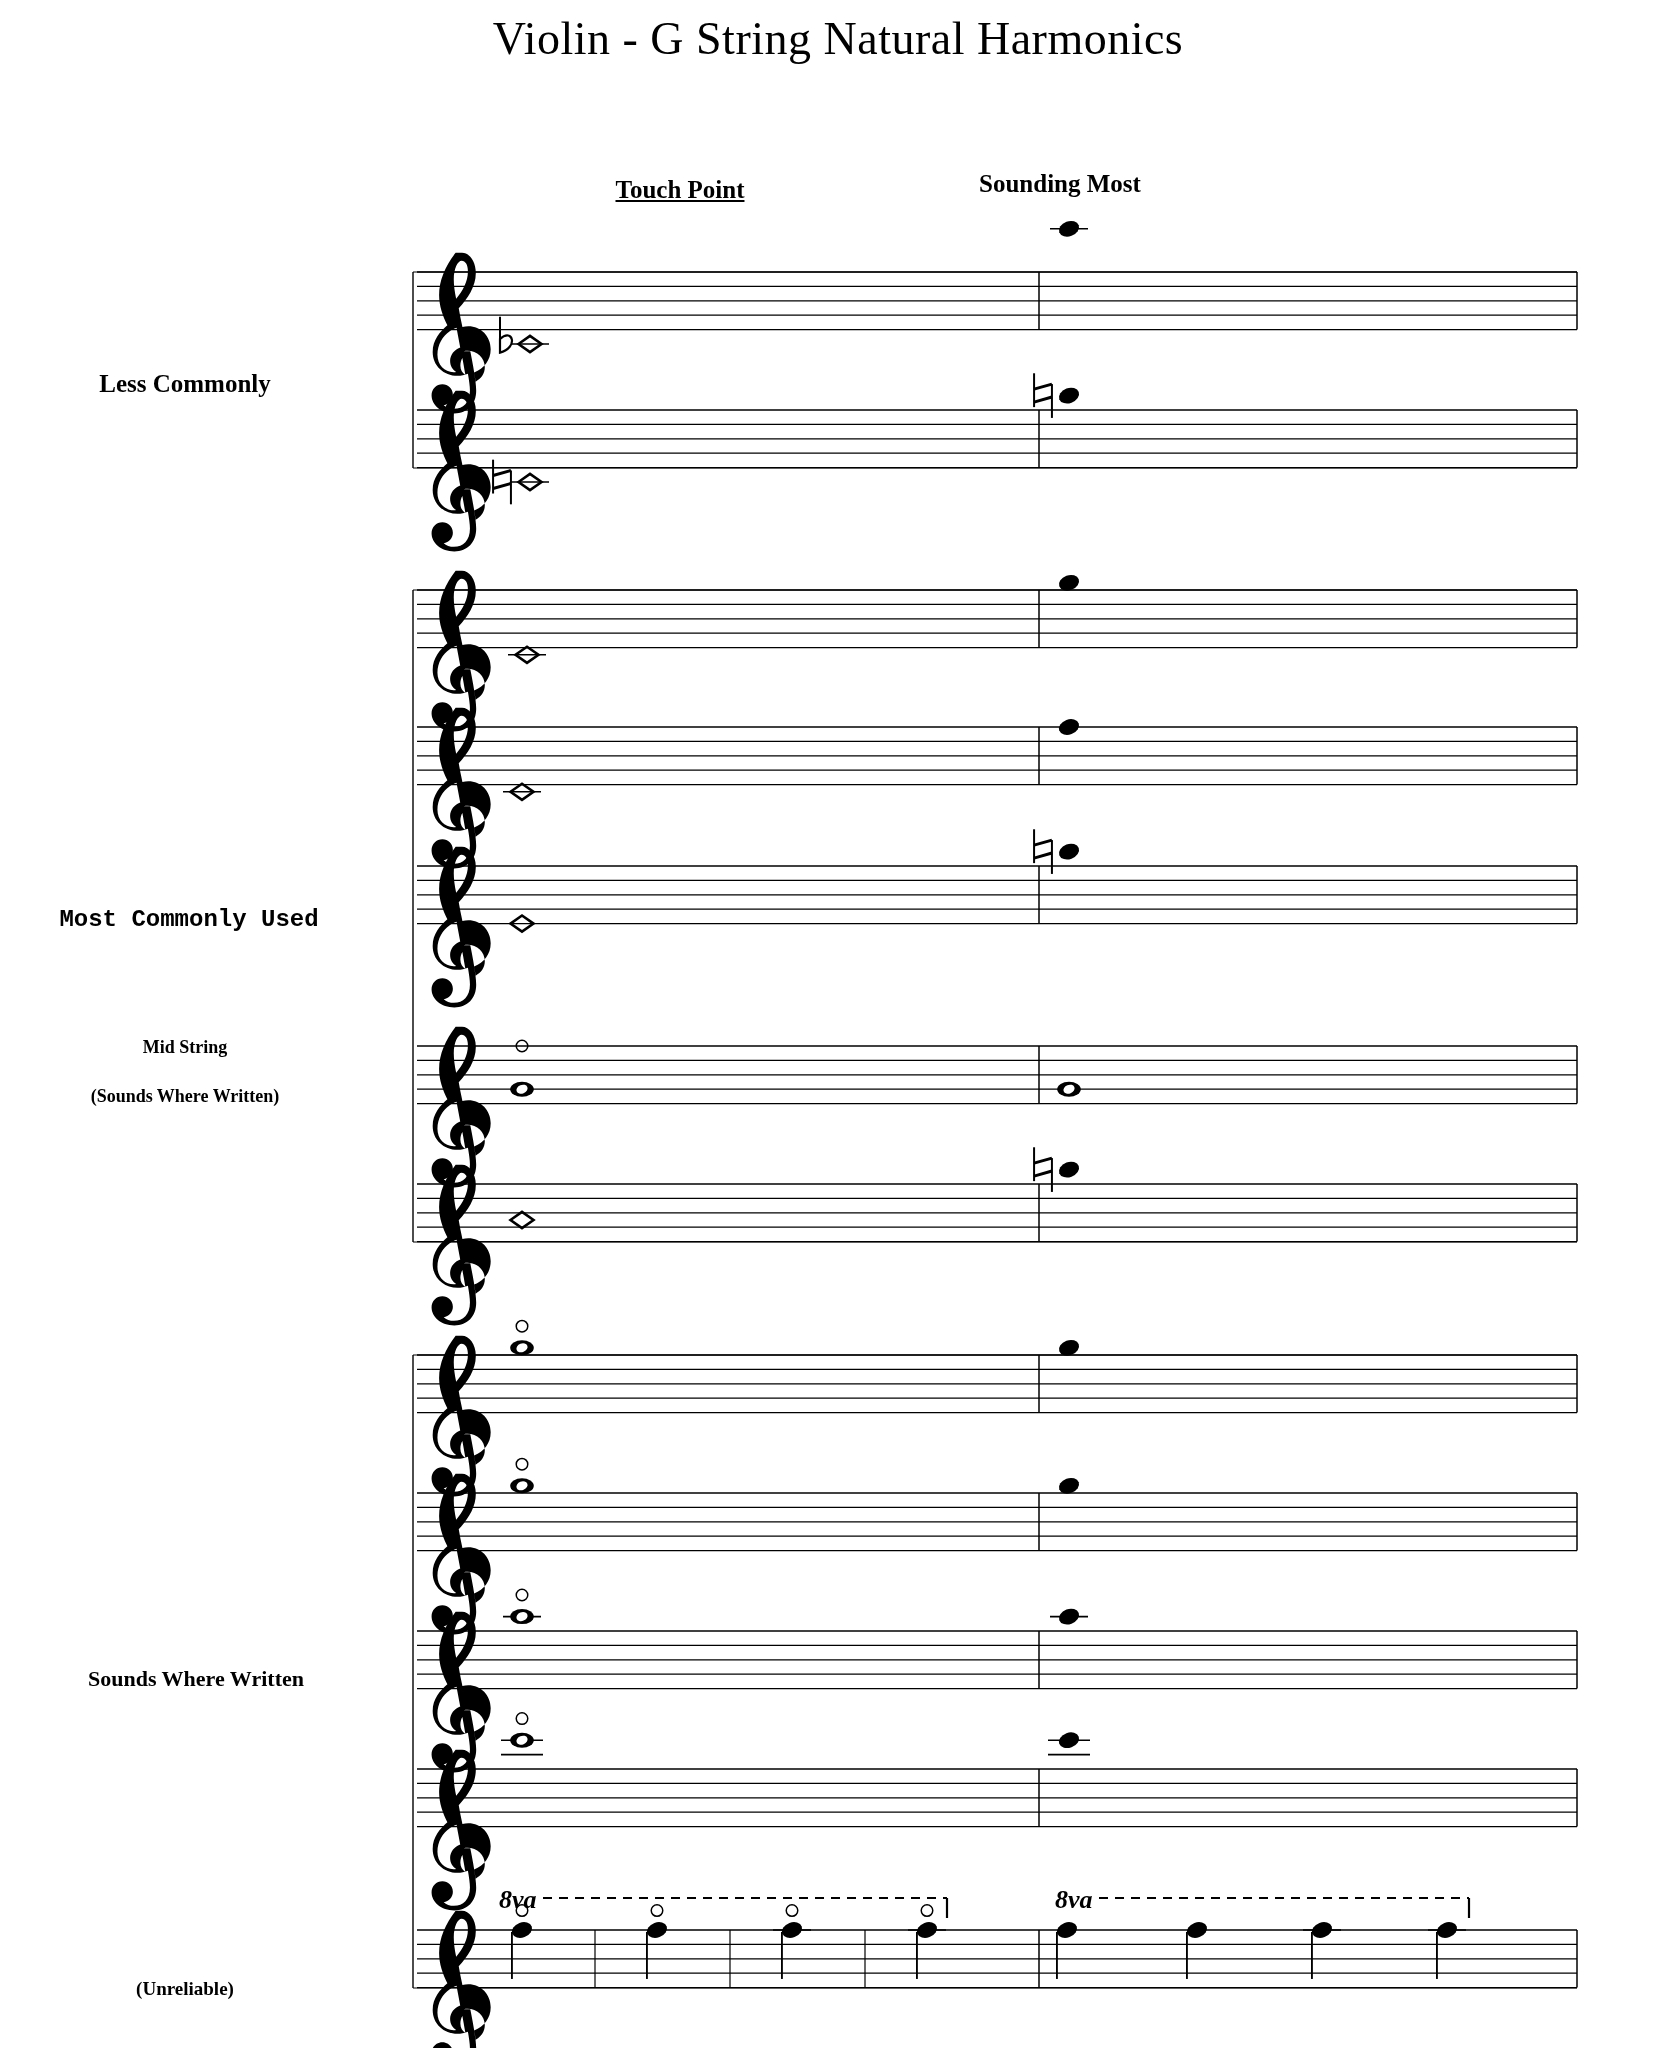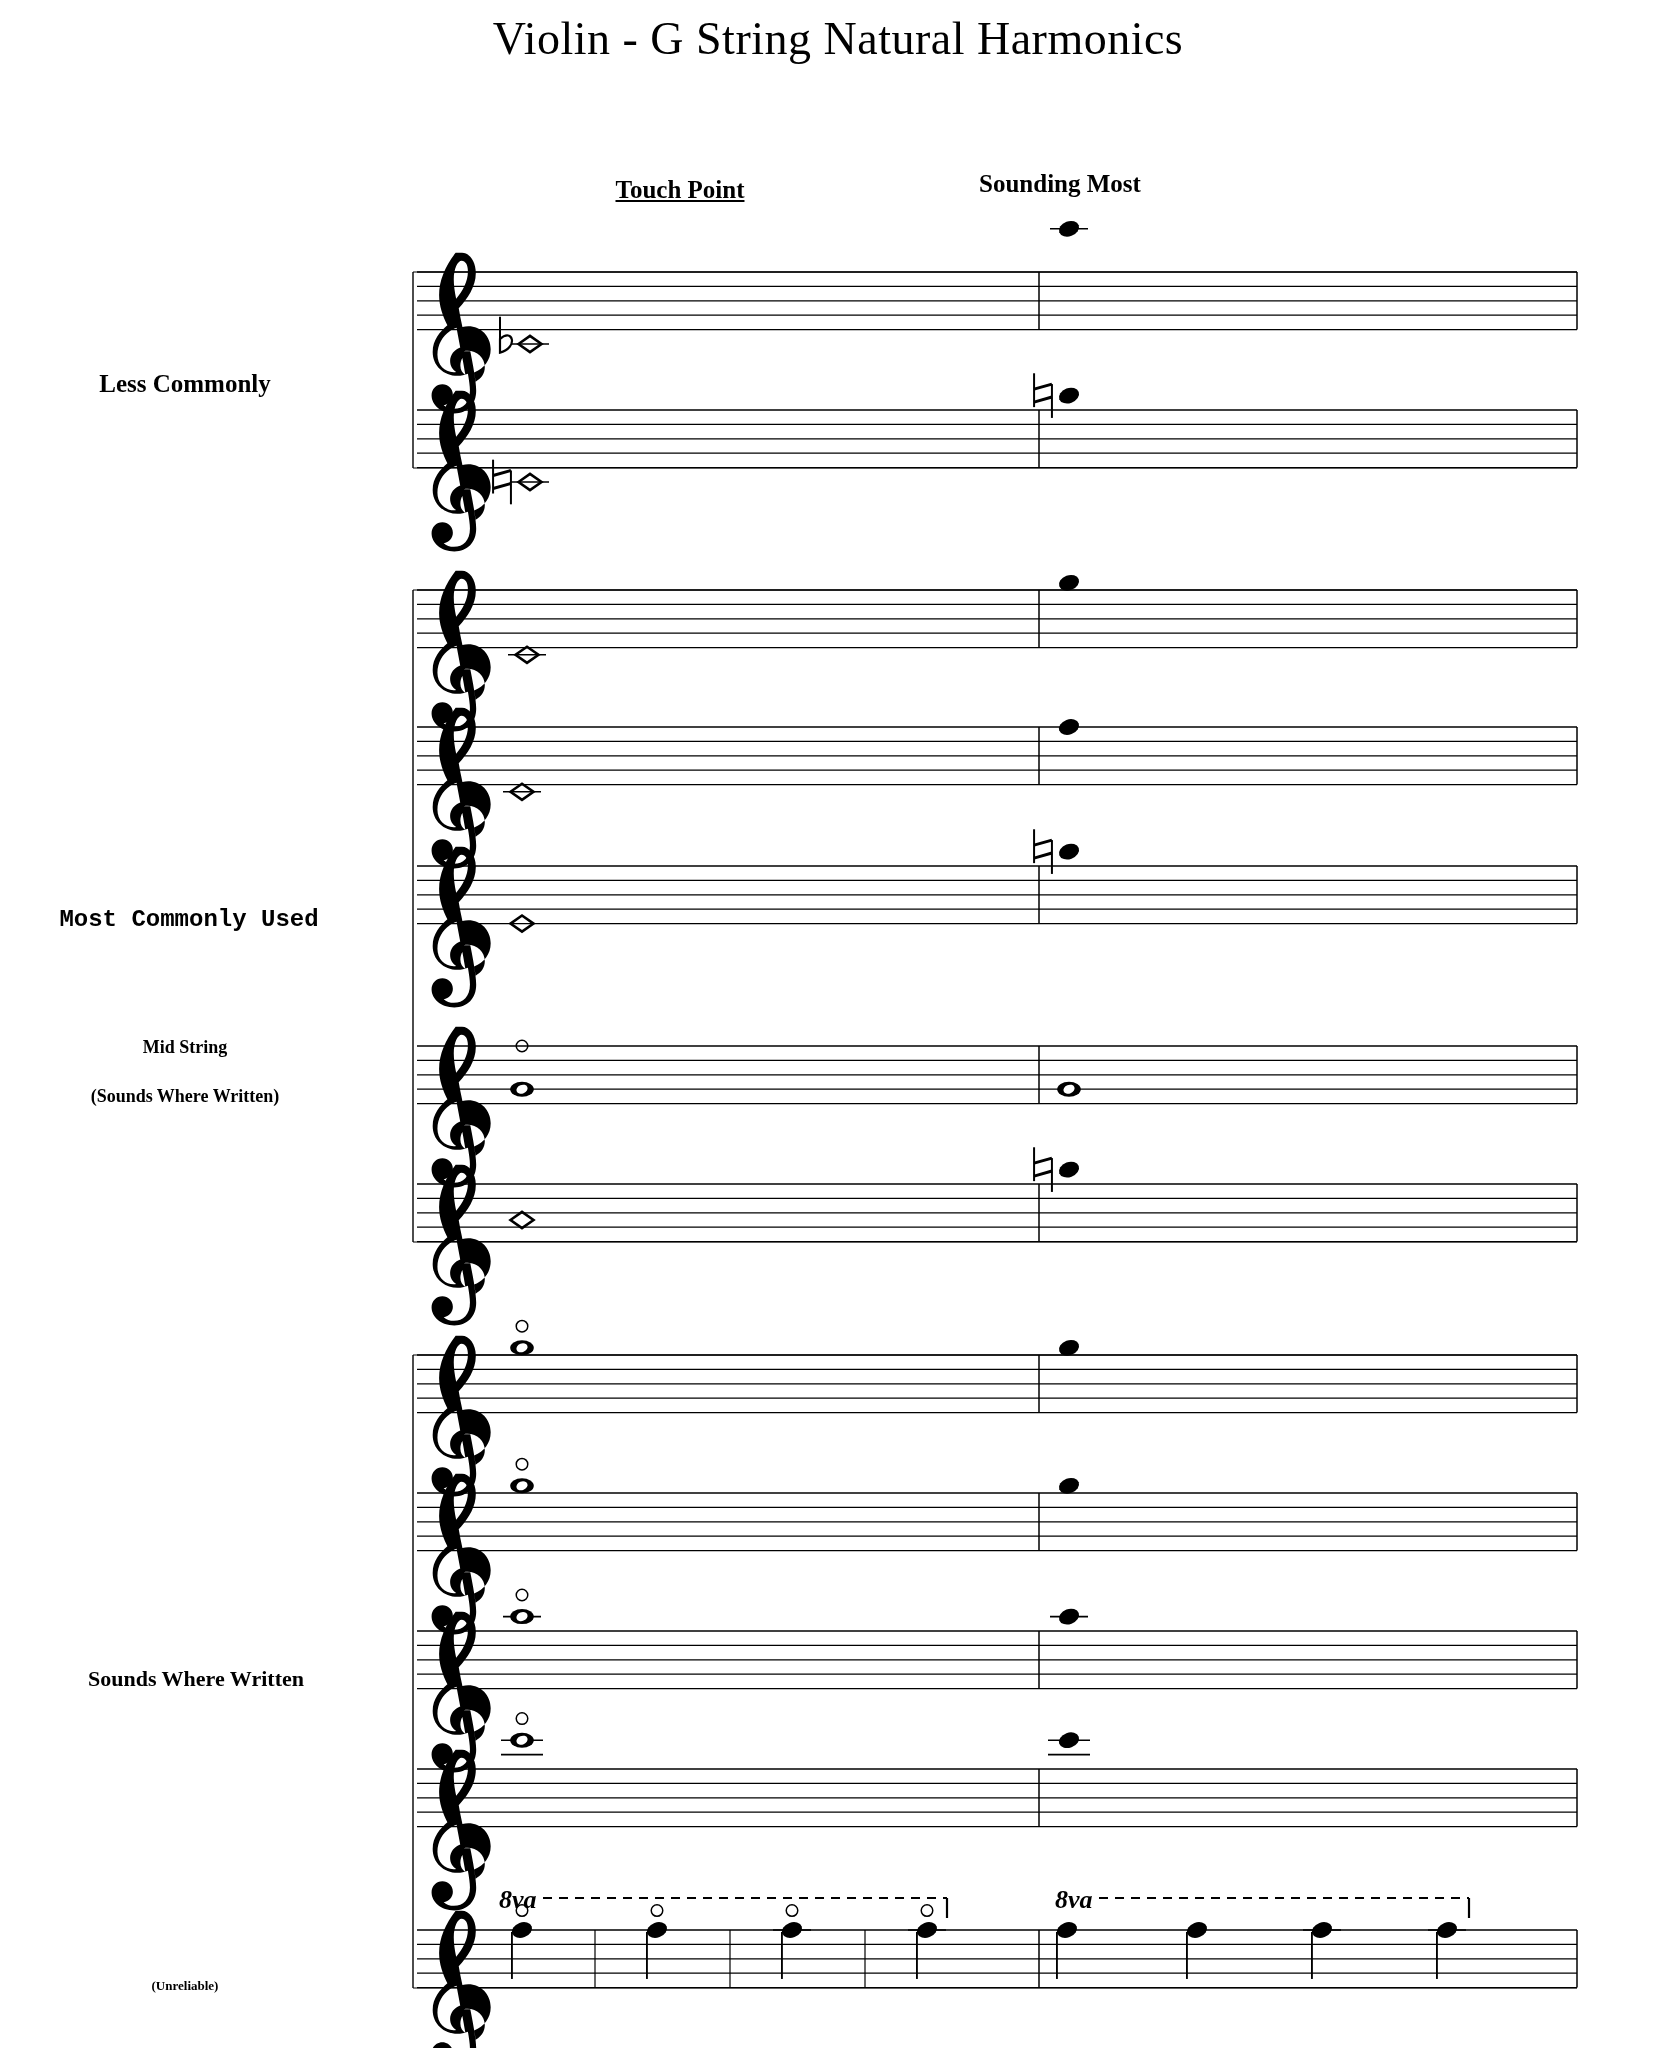--- a/index.html
+++ b/index.html
@@ -13,21 +13,21 @@
     left:0;top:12px;width:1676px;font-size:46px;font-weight:400;
     letter-spacing:.5px;
   }
   #hdr-touch{left:520px;top:176px;width:320px;font-size:25px;text-decoration:underline;}
   #hdr-sound{left:890px;top:170px;width:340px;font-size:25px;}
   #lab-less{left:10px;top:370px;width:350px;font-size:25px;}
   #lab-most{left:4px;top:906px;width:370px;font-size:24px;font-family:Liberation Mono, monospace;}
   #lab-mid1{left:10px;top:1037px;width:350px;font-size:18px;}
   #lab-mid2{left:10px;top:1078px;width:350px;font-size:18px;margin-top:8px;}
   #lab-swr{left:6px;top:1666px;width:380px;font-size:22px;}
-  #lab-unrel{left:10px;top:1978px;width:350px;font-size:13px;}
+  #lab-unrel{left:10px;top:1978px;width:350px;font-size:19px;}
 </style>
 </head>
 <body>
 
 <div id="sheet">
 
   <div class="lbl" id="title">Violin - G String Natural Harmonics</div>
 
   <div class="lbl" id="hdr-touch">Touch Point</div>
   <div class="lbl" id="hdr-sound">Sounding Most</div>

